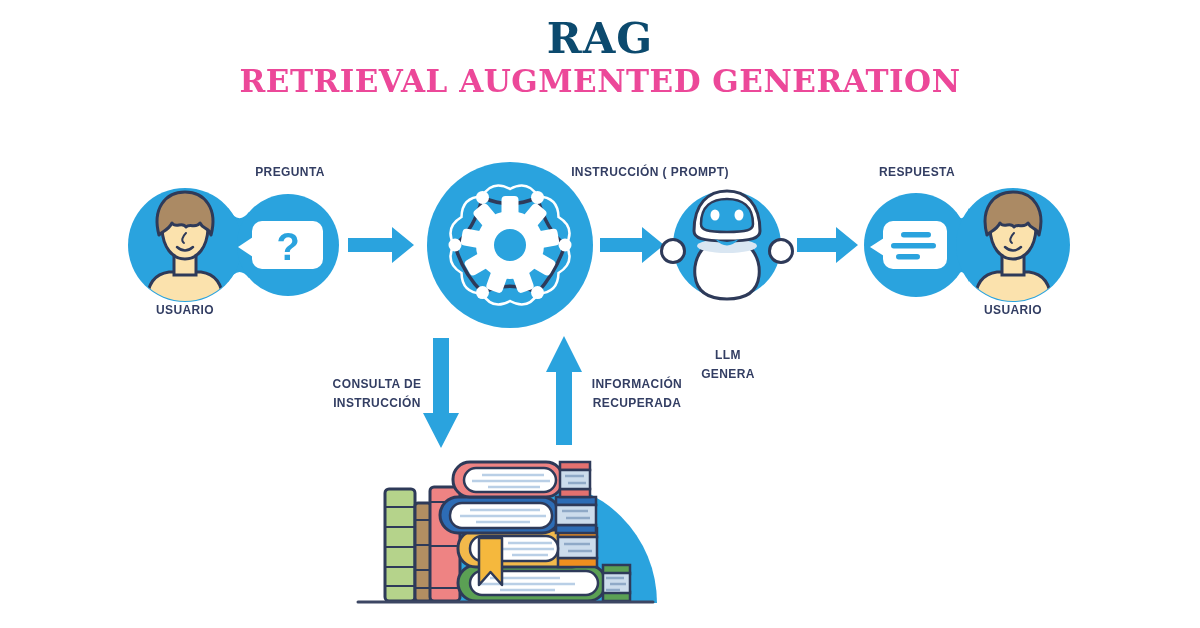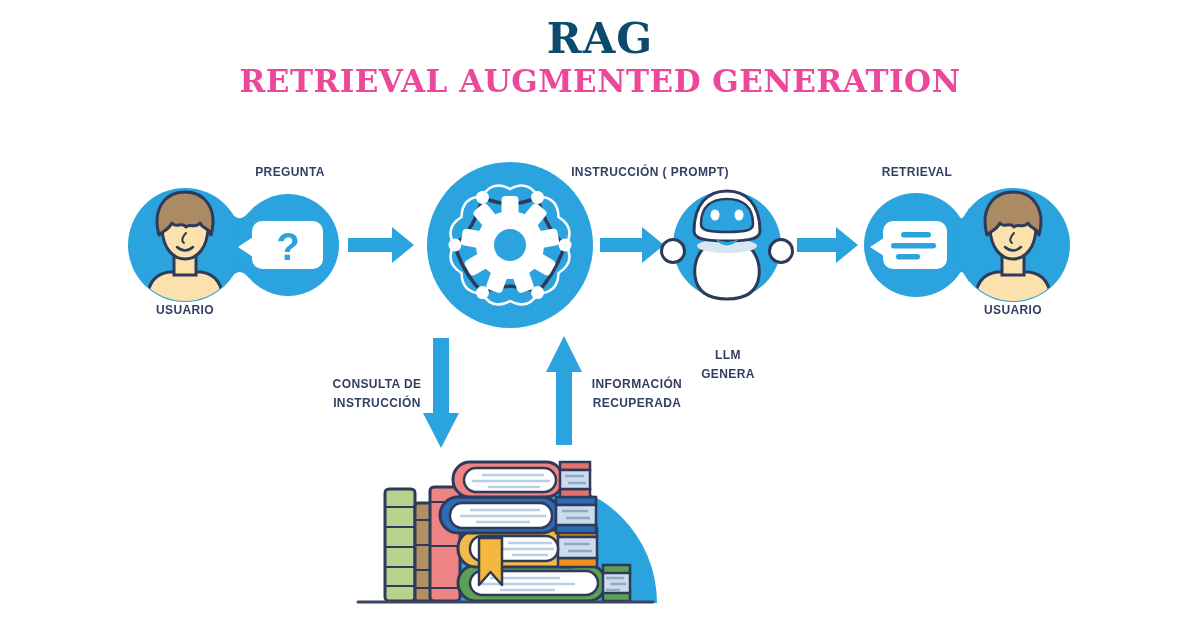--- a/index.html
+++ b/index.html
@@ -22,21 +22,21 @@
 <div id="stage">
 
   <div class="title">RAG</div>
   <div class="subtitle">RETRIEVAL AUGMENTED GENERATION</div>
 
   <div class="lbl" style="left:290px;top:163px;">PREGUNTA</div>
   <div class="lbl" style="left:185px;top:301px;">USUARIO</div>
   <div class="lbl" style="left:650px;top:163px;">INSTRUCCIÓN ( PROMPT)</div>
   <div class="lbl" style="left:728px;top:299px;margin-top:47px;">LLM
 GENERA</div>
-  <div class="lbl" style="left:917px;top:163px;">RETRIEVAL</div>
+  <div class="lbl" style="left:917px;top:163px;">RESPUESTA</div>
   <div class="lbl" style="left:1013px;top:301px;">USUARIO</div>
   <div class="lbl" style="left:377px;top:375px;">CONSULTA DE
 INSTRUCCIÓN</div>
   <div class="lbl" style="left:637px;top:375px;">INFORMACIÓN
 RECUPERADA</div>
 
   <svg width="1200" height="628" viewBox="0 0 1200 628">
     <defs>
       <clipPath id="clipAvL">
           <circle cx="185" cy="245" r="56"></circle>

